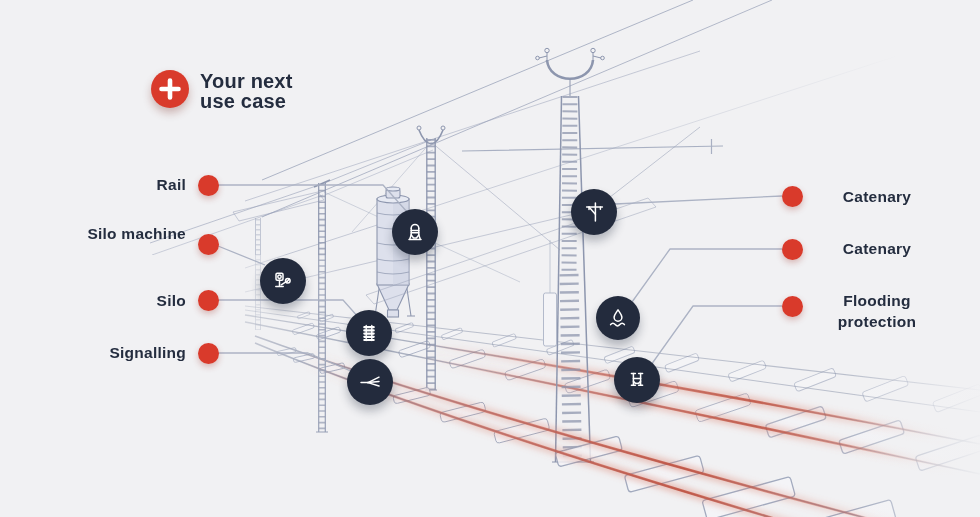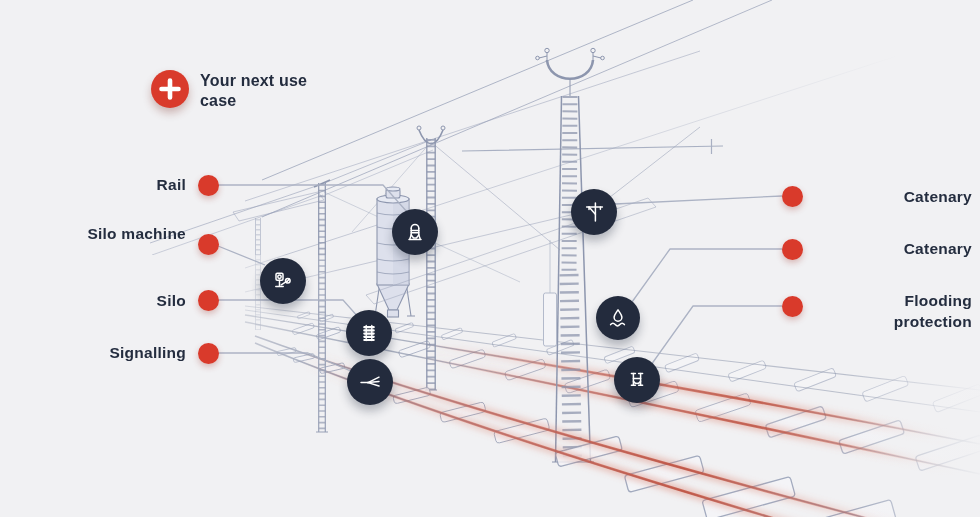--- a/index.html
+++ b/index.html
@@ -2,27 +2,27 @@
 <html><head>
 <meta charset="utf-8">
 <style>
   html,body{margin:0;padding:0;background:#f1f1f3;}
   .stage{position:relative;width:980px;height:517px;background:#f1f1f3;overflow:hidden;
          font-family:"Liberation Sans", sans-serif;}
   .scene{position:absolute;left:0;top:0;}
   
   .badge-circle{position:absolute;left:151px;top:70px;width:38px;height:38px;border-radius:50%;
     background:#d93a2b;display:grid;place-items:center;box-shadow:0 5px 9px rgba(120,40,30,.30);}
-  .badge-text{position:absolute;left:200px;top:71px;width:110px;font-size:16px;line-height:20px;
+  .badge-text{position:absolute;left:200px;top:71px;width:110px;font-size:20px;line-height:20px;
     font-weight:700;color:#242d3f;letter-spacing:.2px;}
   
   .hlabel{position:absolute;font-size:15.5px;line-height:21px;font-weight:700;color:#242d3f;
     letter-spacing:.25px;cursor:pointer;}
   .hlabel.left{width:130px;left:56px;text-align:right;}
-  .hlabel.right{left:812px;width:130px;text-align:right;margin-left:30px;}
+  .hlabel.right{left:812px;width:130px;text-align:center;}
   .dot{position:absolute;width:21px;height:21px;border-radius:50%;background:#d93a2b;
     box-shadow:0 3px 6px rgba(160,50,40,.30);cursor:pointer;}
   .node{position:absolute;width:46px;height:46px;border-radius:50%;background:#232b3d;
     display:grid;place-items:center;box-shadow:0 6px 10px rgba(30,40,60,.30);cursor:pointer;}
   .node svg{display:block;}
 </style>
 </head>
 <body>
 
 <div class="stage">

